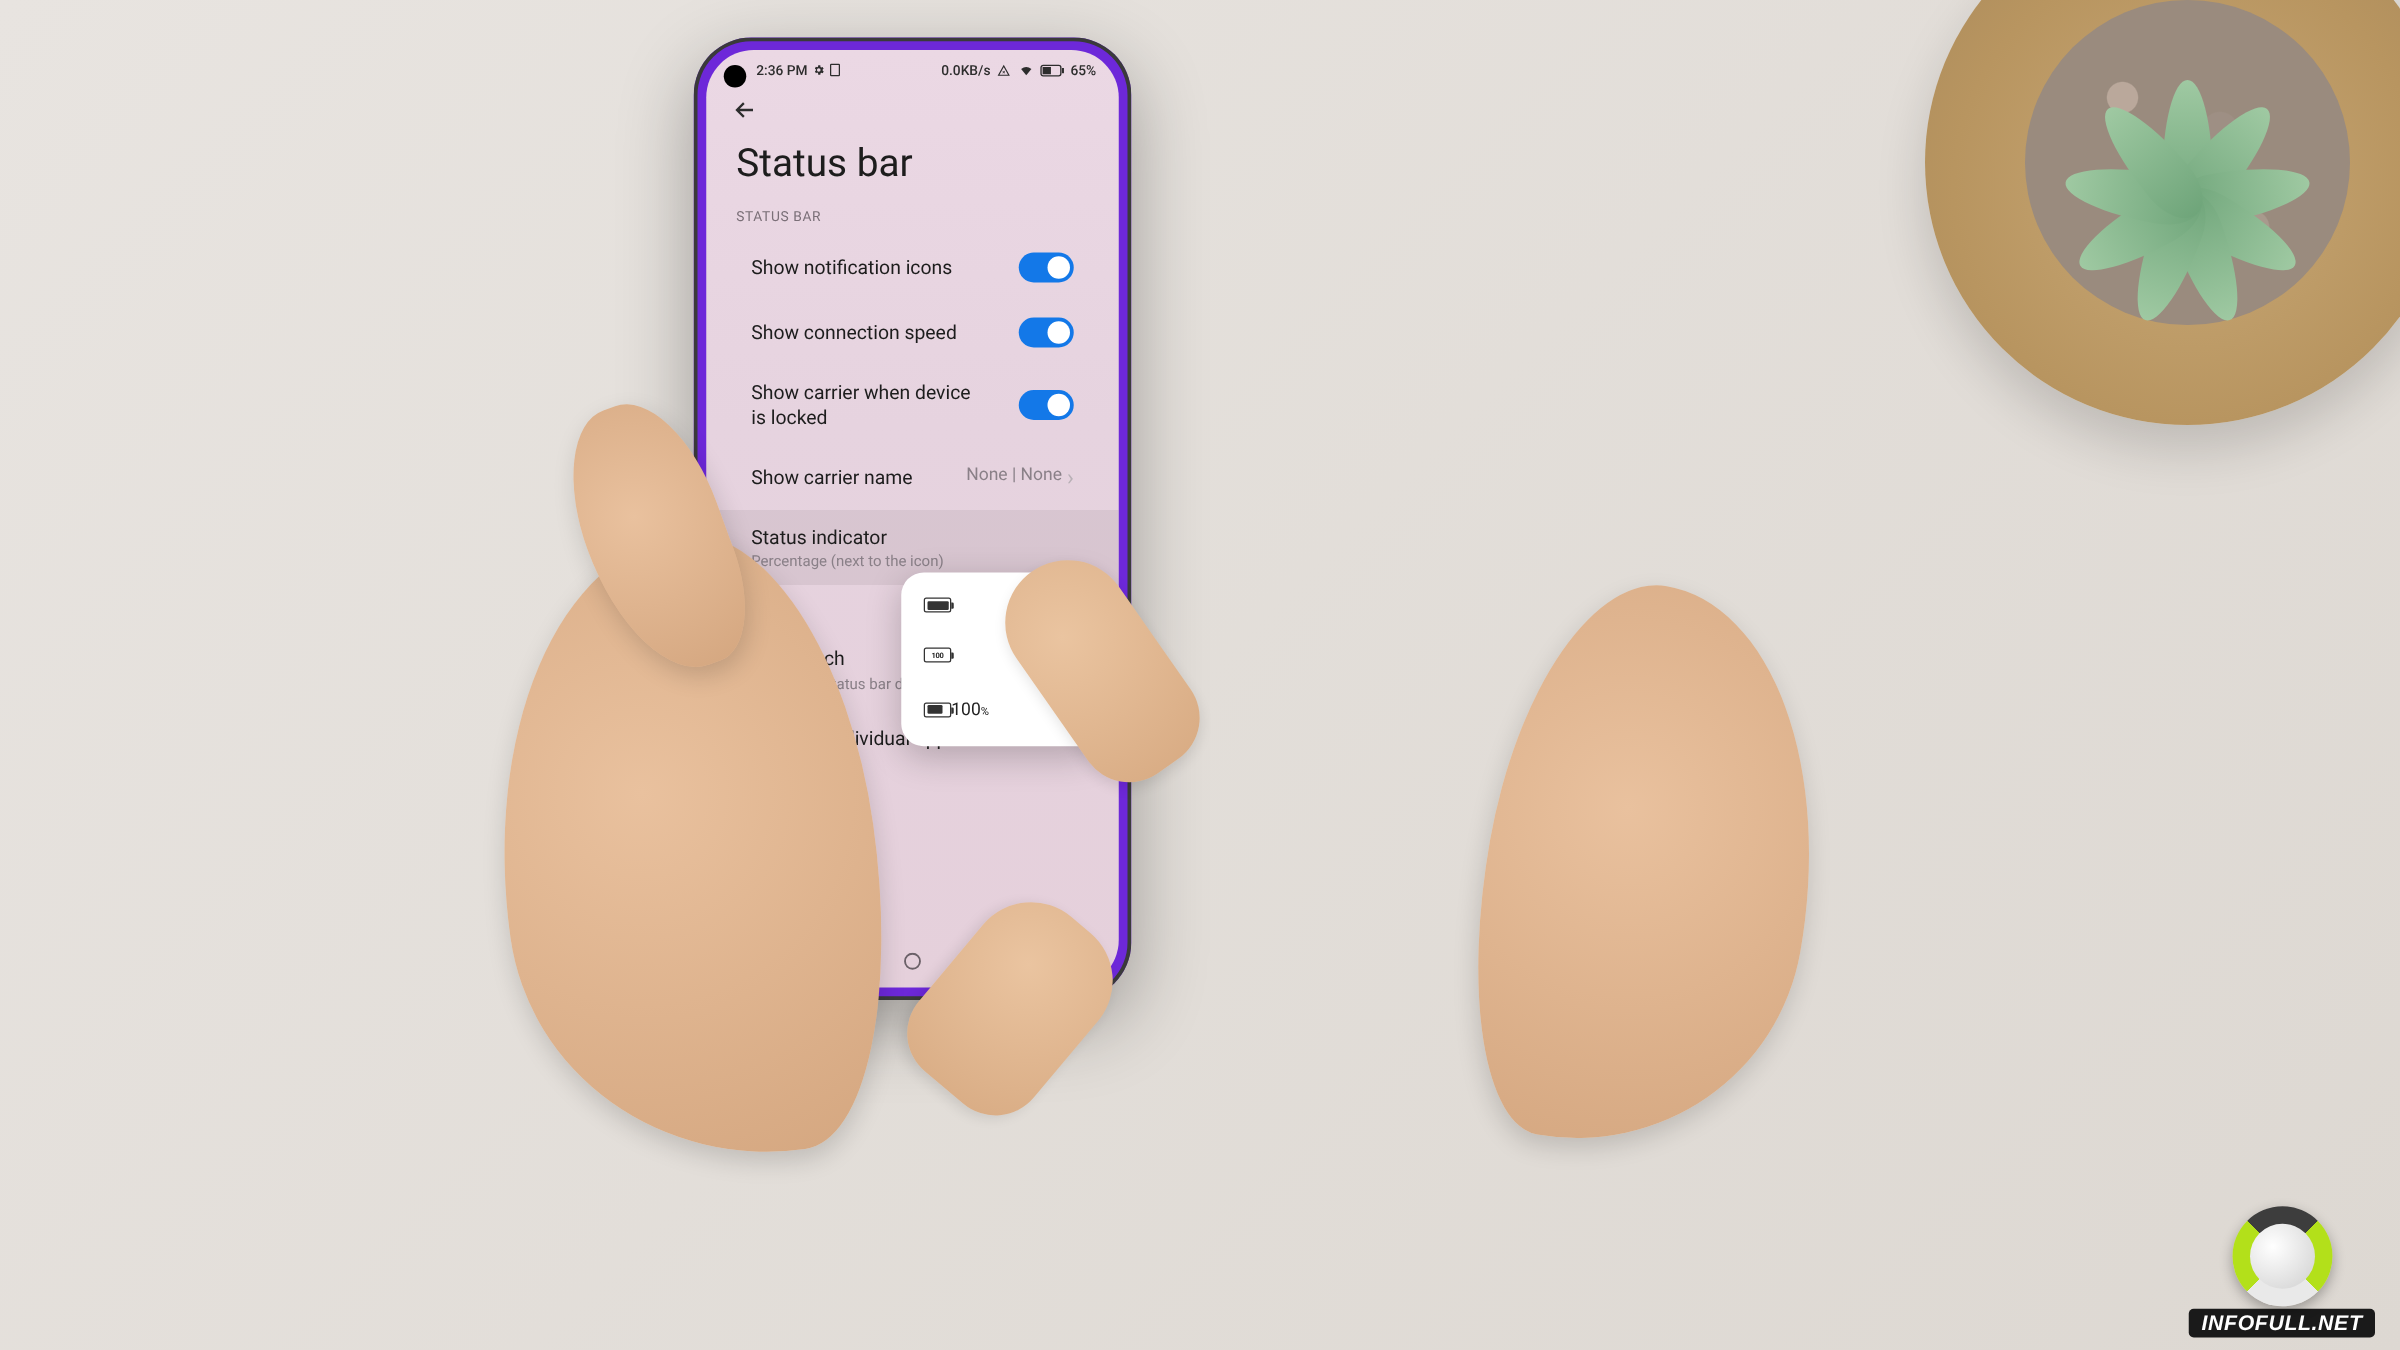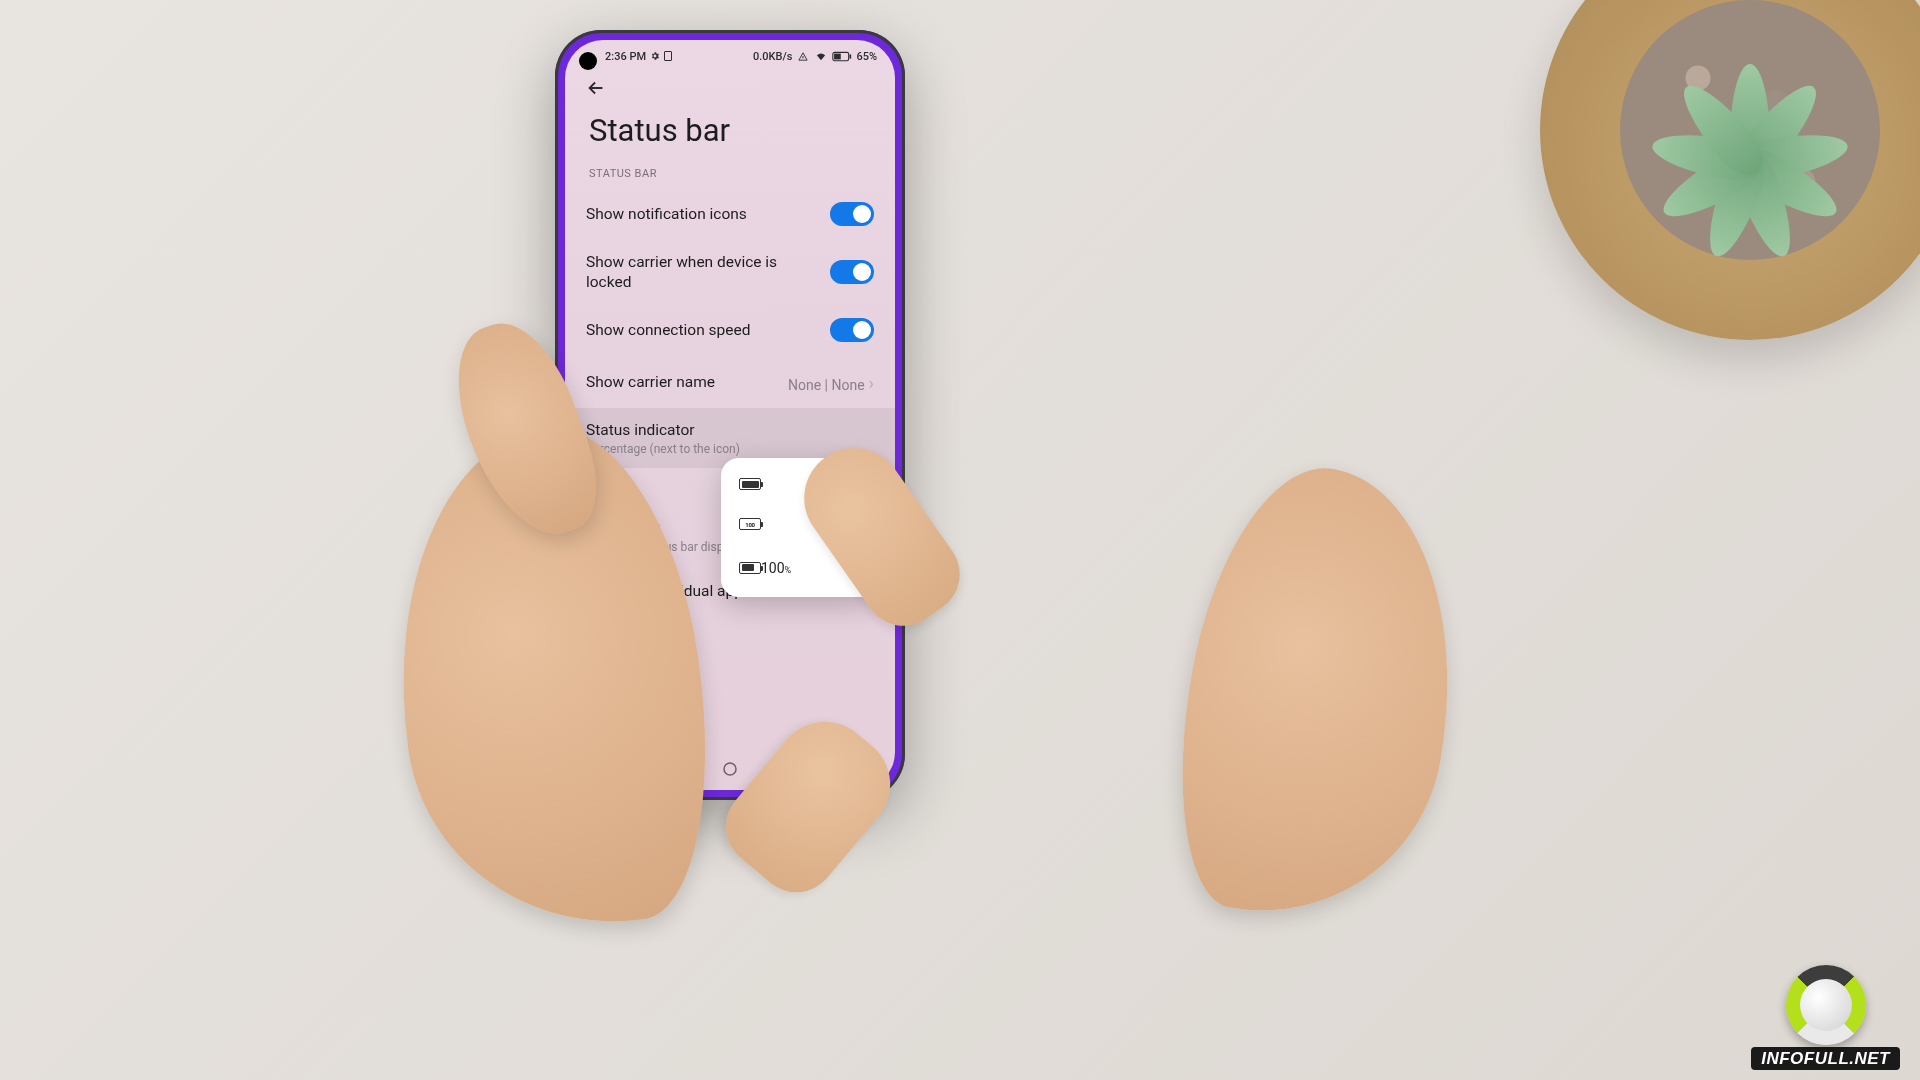--- a/index.html
+++ b/index.html
@@ -95,21 +95,21 @@
   }
 
   .section-label {
     padding: 2px 24px 8px;
     font-size: 11px; letter-spacing: .5px; color: #7a6f77;
   }
 
   
   .row {
     display:flex; align-items:center; justify-content:space-between;
-    padding: 12px 21px;
+    padding: 12px 36px;
     min-height: 52px;
     color:#1d1d1d;
     gap:38px;
   }
   .row .title { font-size: 15.5px; line-height: 1.3; }
   .row .sub { font-size: 12px; color:#8a8088; margin-top:2px; }
   .row.highlighted {
     background: rgba(0,0,0,0.06);
   }
   .divider { height: 14px; }
@@ -289,32 +289,32 @@
     <h1 class="page-title">Status bar</h1>
 
     <div class="section-label">STATUS BAR</div>
 
     <div class="row">
       <div class="title">Show notification icons</div>
       <div class="toggle on"></div>
     </div>
 
     <div class="row">
+      <div class="title">Show connection speed</div>
+      <div class="toggle on"></div>
+    </div>
+
+    <div class="row">
       <div class="title" style="max-width:200px">Show carrier when device is locked</div>
       <div class="toggle on"></div>
     </div>
 
     <div class="row">
-      <div class="title">Show connection speed</div>
-      <div class="toggle on"></div>
-    </div>
-
-    <div class="row">
       <div class="title">Show carrier name</div>
-      <div style="display:flex;align-items:flex-end">
+      <div style="display:flex;align-items:flex-start">
         <span class="value-text">None | None</span>
         <span class="chevron">›</span>
       </div>
     </div>
 
     <div class="row highlighted">
       <div>
         <div class="title">Status indicator</div>
         <div class="sub">Percentage (next to the icon)</div>
       </div>

